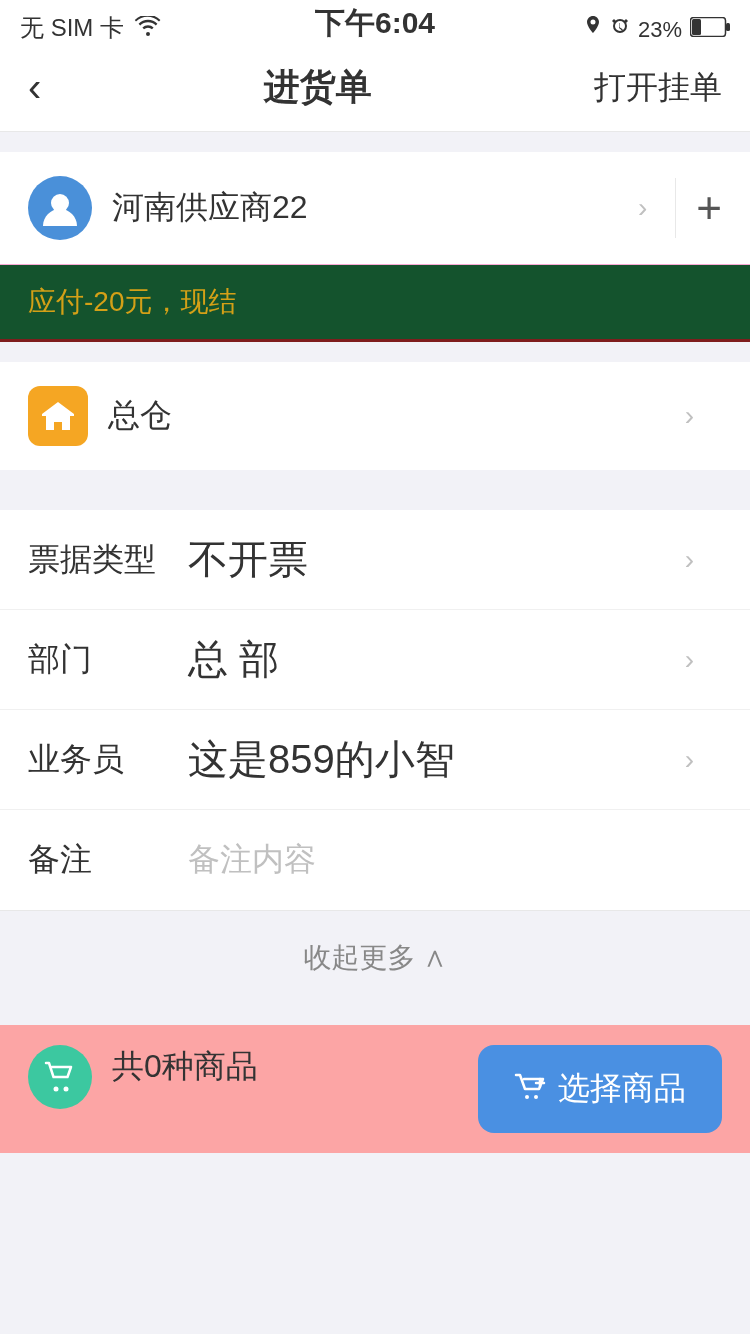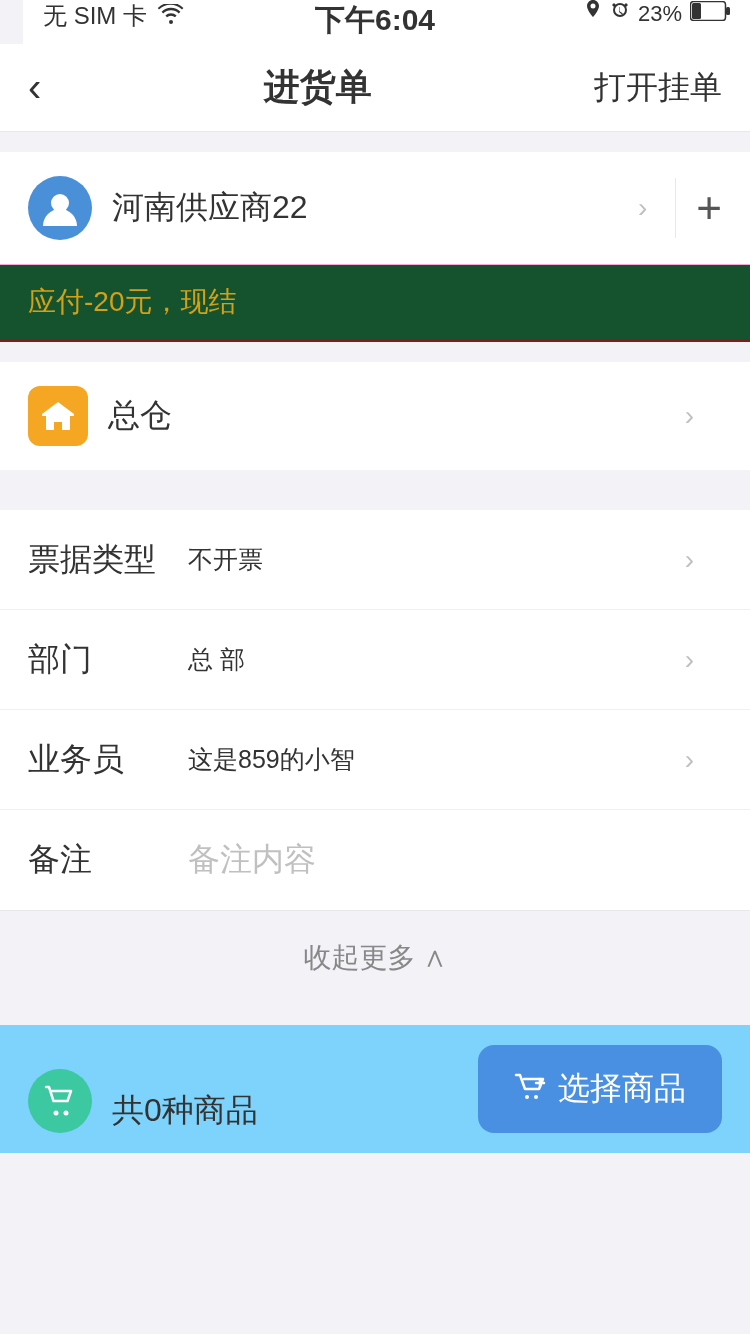--- a/index.html
+++ b/index.html
@@ -11,26 +11,25 @@
       font-family: -apple-system, "PingFang SC", "Helvetica Neue", Arial, sans-serif;
       font-size: 32px;
       color: #333;
     }
 
     
     .status-bar {
       height: 44px;
       background: #fff;
       display: flex;
-      align-items: flex-start;
+      align-items: flex-end;
       justify-content: space-between;
       padding: 0 20px;
       font-size: 24px;
       font-weight: 500;
-      margin-left: 23px;
     }
     .status-left {
       display: flex;
       align-items: center;
       gap: 10px;
       font-size: 24px;
     }
     .status-center {
       font-size: 30px;
       font-weight: 600;
@@ -176,21 +175,21 @@
       border-bottom: none;
     }
     .form-label {
       font-size: 32px;
       color: #333;
       width: 140px;
       flex-shrink: 0;
     }
     .form-value {
       flex: 1;
-      font-size: 25px;
+      font-size: 40px;
       color: #333;
       padding-left: 20px;
     }
     .form-placeholder {
       flex: 1;
       font-size: 32px;
       color: #c0c0c0;
       padding-left: 20px;
     }
 
@@ -200,23 +199,23 @@
       text-align: center;
       padding: 28px 0;
       font-size: 28px;
       color: #888;
       cursor: pointer;
       border-top: 1px solid #e8e8e8;
     }
 
     
     .bottom-bar {
-      background: #7dd3fc;
-      display: flex;
-      align-items: flex-end;
+      background: #fca5a5;
+      display: flex;
+      align-items: flex-start;
       padding: 20px 28px;
       margin-top: 20px;
       min-height: 100px;
     }
     .product-icon {
       width: 64px;
       height: 64px;
       border-radius: 50%;
       background: #3cc8a0;
       display: flex;

